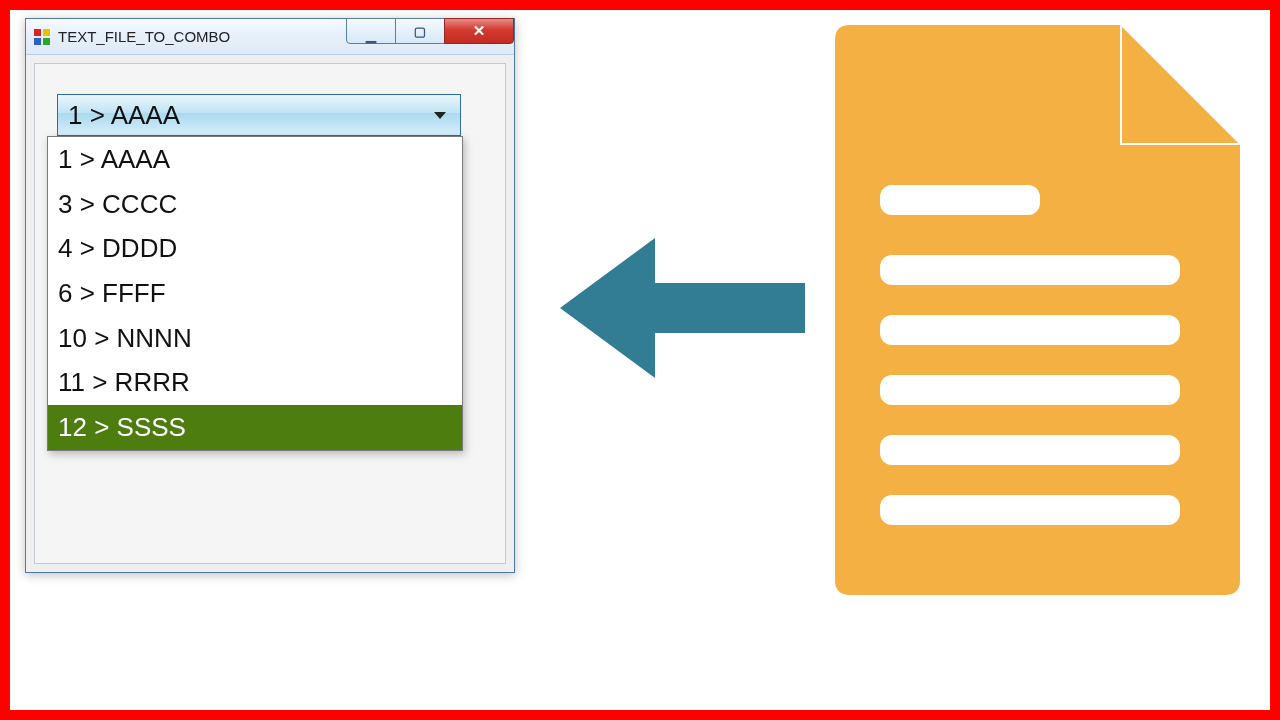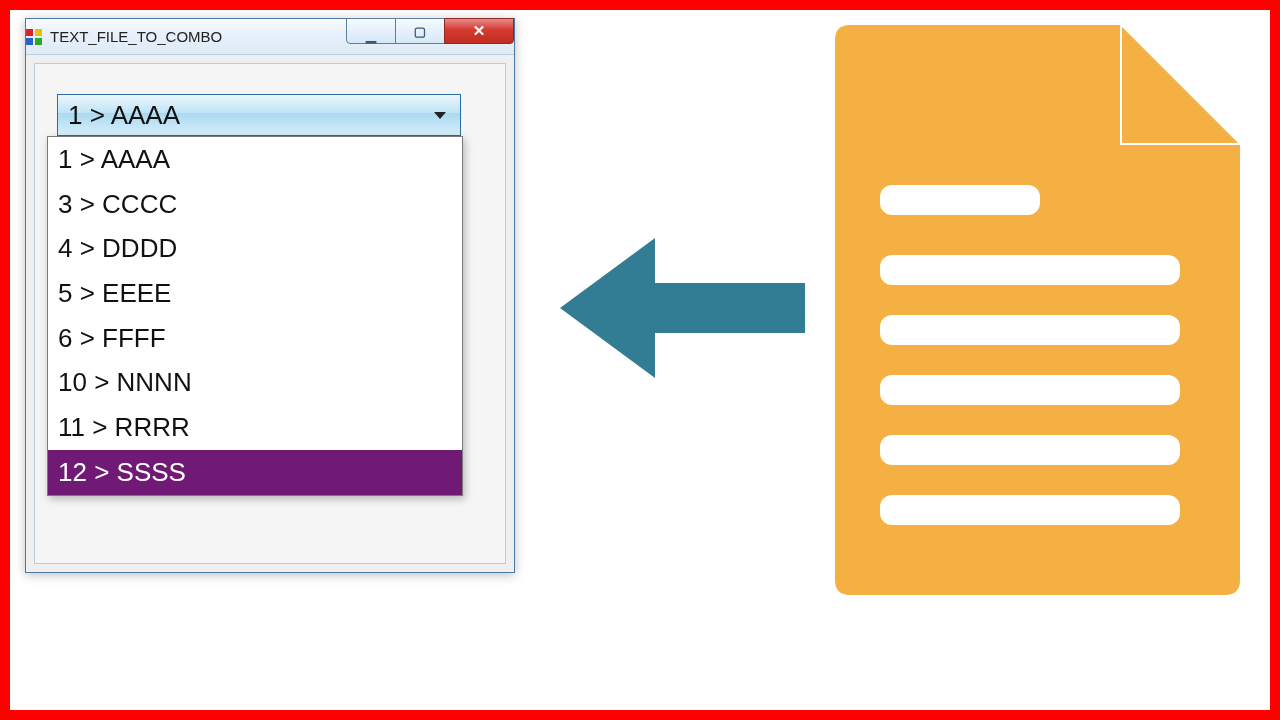--- a/index.html
+++ b/index.html
@@ -24,20 +24,21 @@
     width:490px; height:555px;
     background:#efefef;
     border:1px solid #4a79a5;
     box-shadow:0 2px 10px rgba(0,0,0,.25);
   }
   .titlebar {
     height:36px;
     background:linear-gradient(#f8fbff,#e8f1fb 40%,#dfeaf6);
     border-bottom:1px solid #b7cde2;
     display:flex; align-items:center;
+    padding-left:8px;
     user-select:none;
   }
   .app-icon {
     width:16px; height:16px; margin-right:8px;
     display:inline-block; position:relative;
   }
   .app-icon .sq { position:absolute; width:7px; height:7px; }
   .app-icon .r { top:0; left:0; background:#d22; }
   .app-icon .y { top:0; left:9px; background:#e6c200; }
   .app-icon .b { top:9px; left:0; background:#2a62c8; }
@@ -108,21 +109,21 @@
   .dd-item {
     font-size:26px;
     color:#111;
     padding:4px 10px 3px 10px;
     font-family:Arial,sans-serif;
     cursor:default;
     line-height:1.45;
   }
   .dd-item.hover,
   .dd-item.selected {
-    background:#701a75; 
+    background:#4d7c0f; 
     color:#fff;
   }
 
   
   .big-arrow {
     position:absolute;
     left:550px; top:228px;
     width:245px; height:140px;
   }
 
@@ -165,21 +166,20 @@
         <span class="combo-text">1 &gt; AAAA</span>
         <span class="combo-caret"></span>
       </div>
     </div>
   </div>
 
   <div class="dropdown" id="dropdown">
       <div class="dd-item">1 &gt; AAAA</div>
       <div class="dd-item">3 &gt; CCCC</div>
       <div class="dd-item">4 &gt; DDDD</div>
-      <div class="dd-item">5 &gt; EEEE</div>
       <div class="dd-item">6 &gt; FFFF</div>
       <div class="dd-item">10 &gt; NNNN</div>
       <div class="dd-item">11 &gt; RRRR</div>
       <div class="dd-item selected">12 &gt; SSSS</div>
     </div>
 
   <svg class="big-arrow" viewBox="0 0 245 140">
     <polygon points="0,70 95,0 95,45 245,45 245,95 95,95 95,140" fill="#337d94"></polygon>
   </svg>
 

